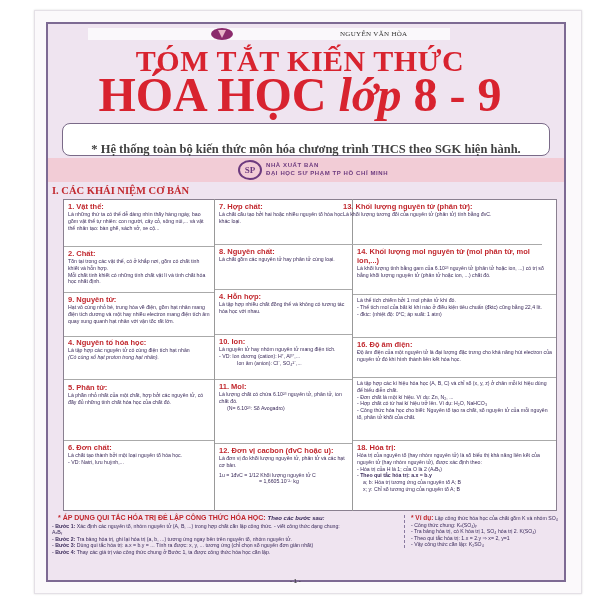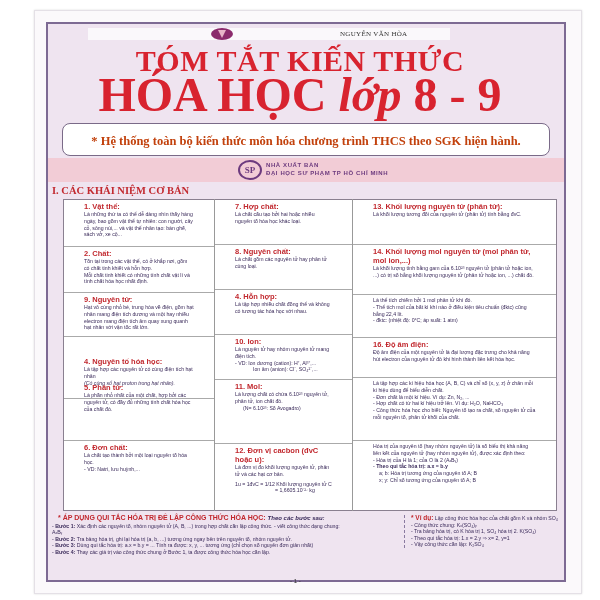--- a/index.html
+++ b/index.html
@@ -6,27 +6,27 @@
   body{width:600px;height:600px;background:#ffffff;position:relative;overflow:hidden;font-family:"Liberation Sans",sans-serif;}
   .sheet{position:absolute;left:34px;top:10px;width:546px;height:582px;background:#fbf9fb;border:1px solid #e4e0e6;box-shadow:0 0 2px #ddd;}
   .board{position:absolute;left:46px;top:22px;width:520px;height:560px;background:#efe4f0;border:2px solid #7d6a93;box-sizing:border-box;}
   .topstrip{position:absolute;left:88px;top:28px;width:362px;height:12px;background:#faf8fb;}
   .logo{position:absolute;left:211px;top:28px;width:22px;height:12px;border-radius:50%;background:#8b2a6c;}
   .logo:after{content:"";position:absolute;left:7px;top:2px;width:8px;height:8px;background:#e8b3c8;clip-path:polygon(0 0,100% 0,50% 100%);}
   .author{position:absolute;left:340px;top:30px;font-family:"Liberation Serif",serif;font-size:7px;color:#333;letter-spacing:.3px;}
   .t1{position:absolute;left:0;width:600px;top:44px;text-align:center;font-family:"Liberation Serif",serif;font-weight:bold;font-size:30px;color:#d8232f;letter-spacing:.5px;}
   .t2{position:absolute;left:0;width:600px;top:70px;text-align:center;font-family:"Liberation Serif",serif;font-weight:bold;font-size:48px;color:#d8232f;line-height:50px;}
   .t2 i{font-style:italic;}
-  .slogan{position:absolute;left:62px;top:123px;width:488px;height:33px;background:#fff;border:1px solid #7a6a88;border-radius:8px;text-align:center;font-family:"Liberation Serif",serif;font-weight:bold;font-size:12.5px;color:#c2410c;line-height:15px;padding-top:10px;box-sizing:border-box;}
+  .slogan{position:absolute;left:62px;top:123px;width:488px;height:33px;background:#fff;border:1px solid #7a6a88;border-radius:8px;text-align:center;font-family:"Liberation Serif",serif;font-weight:bold;font-size:12.5px;color:#404040;line-height:15px;padding-top:18px;box-sizing:border-box;}
   .pubbar{position:absolute;left:48px;top:158px;width:516px;height:24px;background:#f2ccd6;}
   .pub-logo{position:absolute;left:238px;top:160px;width:24px;height:20px;border:2px solid #6c3a7e;border-radius:50%;box-sizing:border-box;font-family:"Liberation Serif",serif;font-size:9px;font-weight:bold;color:#6c3a7e;text-align:center;line-height:16px;}
   .pub-text{position:absolute;left:266px;top:162px;font-size:6px;font-weight:bold;color:#6c3a7e;letter-spacing:.6px;line-height:7.5px;}
   .sec-title{position:absolute;left:52px;top:185px;font-family:"Liberation Serif",serif;font-weight:bold;font-size:10.5px;color:#c22a30;}
   .grid{position:absolute;left:63px;top:199px;width:494px;height:312px;background:#fff;border:1px solid #8a8090;box-sizing:border-box;}
-  .box{position:absolute;box-sizing:border-box;border-bottom:1px solid #aaa;padding:2px 20px;overflow:hidden;}
+  .box{position:absolute;box-sizing:border-box;border-bottom:1px solid #aaa;padding:2px 4px;overflow:hidden;}
   .box h4{margin:0;font-size:7.5px;font-weight:bold;color:#c1272d;line-height:9px;}
   .box p{margin:0;font-size:5.2px;color:#3a2a5a;line-height:6.8px;}
   .box p.it{font-style:italic;}
   .vline{position:absolute;top:199px;width:1px;height:312px;background:#999;}
   .apply{position:absolute;left:52px;top:515px;width:290px;font-size:5.2px;color:#3a2a5a;line-height:6.6px;}
   .apply h5{margin:0 0 1px 6px;font-size:7px;font-weight:bold;color:#c1272d;}
   .apply h5 em{color:#3a2a5a;font-size:6px;}
   .apply b{color:#3a2a5a;}
   .example{position:absolute;left:404px;top:515px;width:160px;font-size:5.2px;color:#3a2a5a;line-height:6.6px;border-left:1px dashed #8a7aa0;padding-left:6px;}
   .example .vd{color:#c1272d;font-weight:bold;font-size:6.5px;}
@@ -71,21 +71,21 @@
 </div>
 <div class="box" style="left:64px;top:247px;width:150px;height:46px">
   <h4>2. Chất:</h4>
   <p>Tồn tại trong các vật thể, có ở khắp nơi, gồm có chất tinh khiết và hỗn hợp.</p>
   <p>Mỗi chất tinh khiết có những tính chất vật lí và tính chất hóa học nhất định.</p>
 </div>
 <div class="box" style="left:64px;top:293px;width:150px;height:44px">
   <h4>9. Nguyên tử:</h4>
   <p>Hạt vô cùng nhỏ bé, trung hòa về điện, gồm hạt nhân mang điện tích dương và một hay nhiều electron mang điện tích âm quay xung quanh hạt nhân với vận tốc rất lớn.</p>
 </div>
-<div class="box" style="left:64px;top:355px;width:150px;height:44px">
+<div class="box" style="left:64px;top:336px;width:150px;height:44px">
   <h4>4. Nguyên tố hóa học:</h4>
   <p>Là tập hợp các nguyên tử có cùng điện tích hạt nhân</p>
   <p class="it">(Có cùng số hạt proton trong hạt nhân).</p>
 </div>
 <div class="box" style="left:64px;top:381px;width:150px;height:60px">
   <h4>5. Phân tử:</h4>
   <p>Là phần nhỏ nhất của một chất, hợp bởi các nguyên tử, có đầy đủ những tính chất hóa học của chất đó.</p>
 </div>
 <div class="box" style="left:64px;top:441px;width:150px;height:69px;border-bottom:none">
   <h4>6. Đơn chất:</h4>
@@ -116,21 +116,21 @@
   <p>Là lượng chất có chứa 6.10²³ nguyên tử, phân tử, ion chất đó.</p>
   <p style="padding-left:8px">(N= 6.10²³: Số Avogadro)</p>
 </div>
 <div class="box" style="left:215px;top:444px;width:137px;height:66px;border-bottom:none">
   <h4>12. Đơn vị cacbon (đvC hoặc u):</h4>
   <p>Là đơn vị đo khối lượng nguyên tử, phân tử và các hạt cơ bản.</p>
   <p style="margin-top:3px">1u = 1đvC = 1/12 Khối lượng nguyên tử C</p>
   <p style="padding-left:40px">= 1,6605.10⁻²⁷ kg</p>
 </div>
 
-<div class="box" style="left:353px;top:200px;width:203px;height:45px">
+<div class="box" style="left:339px;top:200px;width:203px;height:45px">
   <h4>13. Khối lượng nguyên tử (phân tử):</h4>
   <p>Là khối lượng tương đối của nguyên tử (phân tử) tính bằng đvC.</p>
 </div>
 <div class="box" style="left:353px;top:245px;width:203px;height:50px">
   <h4>14. Khối lượng mol nguyên tử (mol phân tử, mol ion,...)</h4>
   <p>Là khối lượng tính bằng gam của 6.10²³ nguyên tử (phân tử hoặc ion, ...) có trị số bằng khối lượng nguyên tử (phân tử hoặc ion, ...) chất đó.</p>
 </div>
 <div class="box" style="left:353px;top:295px;width:203px;height:43px">
   <p>Là thể tích chiếm bởi 1 mol phân tử khí đó.</p>
   <p>- Thể tích mol của bất kì khí nào ở điều kiện tiêu chuẩn (đktc) cũng bằng 22,4 lít.</p>
@@ -140,20 +140,21 @@
   <h4>16. Độ âm điện:</h4>
   <p>Độ âm điện của một nguyên tử là đại lượng đặc trưng cho khả năng hút electron của nguyên tử đó khi hình thành liên kết hóa học.</p>
 </div>
 <div class="box" style="left:353px;top:378px;width:203px;height:63px">
   <p>Là tập hợp các kí hiệu hóa học (A, B, C) và chỉ số (x, y, z) ở chân mỗi kí hiệu dùng để biểu diễn chất.</p>
   <p>- Đơn chất là một kí hiệu. Ví dụ: Zn, N₂, ...</p>
   <p>- Hợp chất có từ hai kí hiệu trở lên. Ví dụ: H₂O, NaHCO₃</p>
   <p>- Công thức hóa học cho biết: Nguyên tố tạo ra chất, số nguyên tử của mỗi nguyên tố, phân tử khối của chất.</p>
 </div>
 <div class="box" style="left:353px;top:441px;width:203px;height:69px;border-bottom:none">
+  <h4>18. Hóa trị:</h4>
   <p>Hóa trị của nguyên tố (hay nhóm nguyên tử) là số biểu thị khả năng liên kết của nguyên tử (hay nhóm nguyên tử), được xác định theo:</p>
   <p>- Hóa trị của H là 1; của O là 2        (AₓBᵧ)</p>
   <p style="font-weight:bold">- Theo qui tắc hóa trị: a.x = b.y</p>
   <p style="padding-left:6px">a; b: Hóa trị tương ứng của nguyên tố A; B</p>
   <p style="padding-left:6px">x; y: Chỉ số tương ứng của nguyên tố A; B</p>
 </div>
 
 <div class="apply">
   <h5><span>* ÁP DỤNG QUI TẮC HÓA TRỊ ĐỂ LẬP CÔNG THỨC HÓA HỌC:</span> <em>Theo các bước sau:</em></h5>
   <div><b>- Bước 1:</b> <span>Xác định các nguyên tố, nhóm nguyên tử (A, B, ...) trong hợp chất cần lập công thức. - viết công thức dạng chung: AₓBᵧ</span></div>

